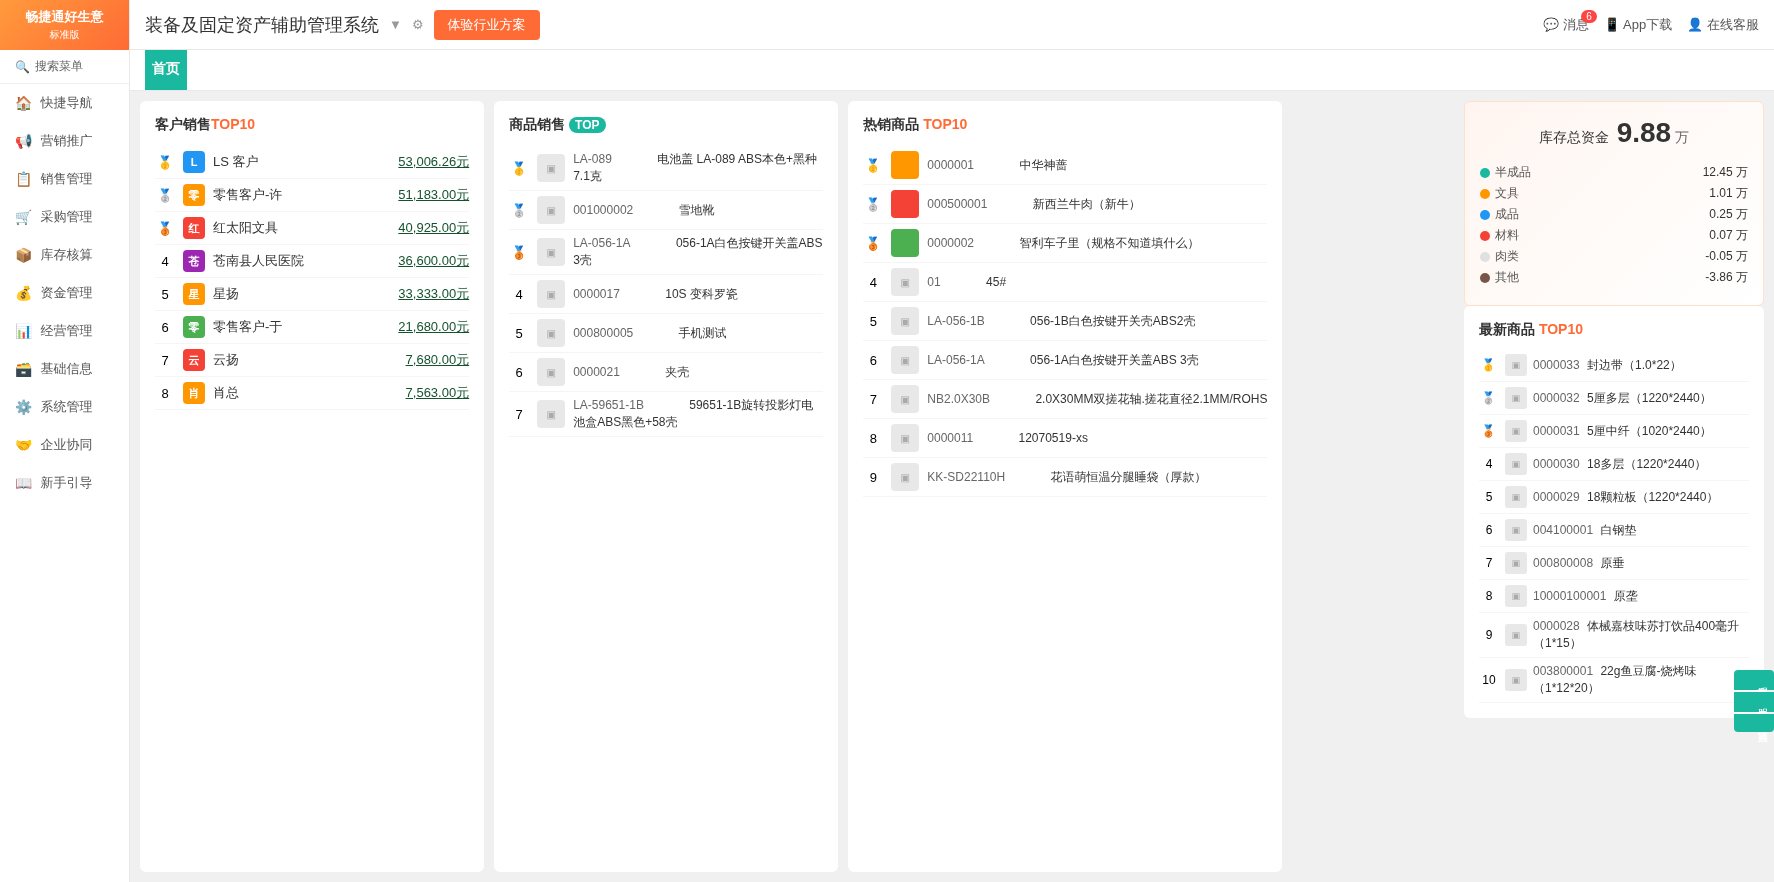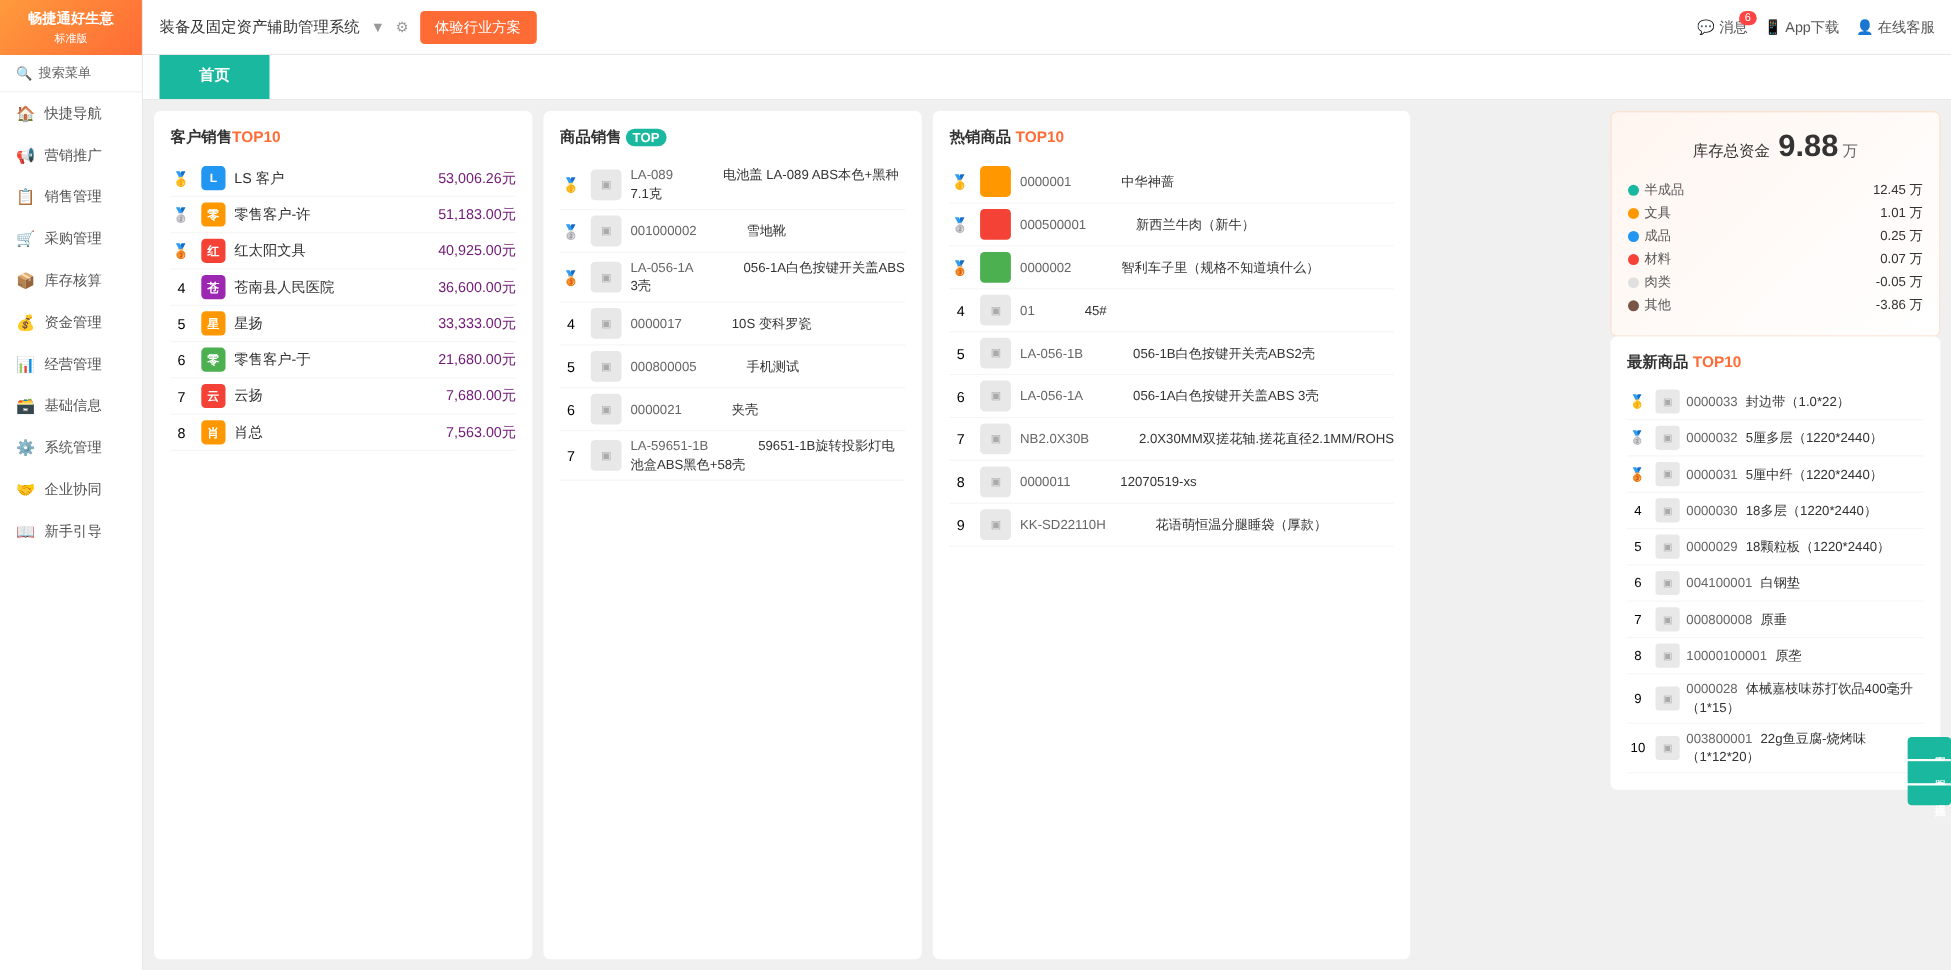--- a/index.html
+++ b/index.html
@@ -66,21 +66,21 @@
       align-items: center;
       padding: 0 15px;
       justify-content: space-between;
     }
     .topbar-left {
       display: flex;
       align-items: center;
       gap: 10px;
     }
     .topbar-title {
-      font-size: 14px;
+      font-size: 18px;
       color: #333;
     }
     .topbar-dropdown {
       color: #999;
       cursor: pointer;
     }
     .topbar-gear {
       color: #999;
       cursor: pointer;
     }
@@ -118,21 +118,21 @@
     }
 
     
     .nav-tabs {
       background: white;
       border-bottom: 1px solid #e8e8e8;
       padding: 0 15px;
       display: flex;
     }
     .nav-tab {
-      padding: 10px 36px;
+      padding: 10px 7px;
       cursor: pointer;
       font-size: 14px;
       border-bottom: 2px solid transparent;
       color: #555;
     }
     .nav-tab.active {
       color: #fff;
       background: #1bb8a0;
       font-weight: bold;
     }
@@ -202,22 +202,23 @@
       margin: 0 8px;
       flex-shrink: 0;
     }
     .rank-name {
       flex: 1;
       font-size: 13px;
       color: #333;
     }
     .rank-amount {
       font-size: 13px;
-      color: #701a75;
+      color: #14532d;
       font-weight: 500;
+      text-decoration: underline;
     }
 
     
     .prod-row {
       display: flex;
       align-items: center;
       padding: 5px 0;
       border-bottom: 1px solid #f5f5f5;
     }
     .prod-medal { width: 20px; text-align: center; }
@@ -734,21 +735,21 @@
     <div class="new-prod-info">
       <span class="new-prod-code">0000032</span>
       <span>5厘多层（1220*2440）</span>
     </div>
   </div>
             <div class="new-prod-row">
     <div class="new-prod-medal"><span class="medal-bronze">🥉</span></div>
     <div class="new-prod-icon">▣</div>
     <div class="new-prod-info">
       <span class="new-prod-code">0000031</span>
-      <span>5厘中纤（1220*2440）</span>
+      <span>5厘中纤（1020*2440）</span>
     </div>
   </div>
             <div class="new-prod-row">
     <div class="new-prod-medal"><span>4</span></div>
     <div class="new-prod-icon">▣</div>
     <div class="new-prod-info">
       <span class="new-prod-code">0000030</span>
       <span>18多层（1220*2440）</span>
     </div>
   </div>

